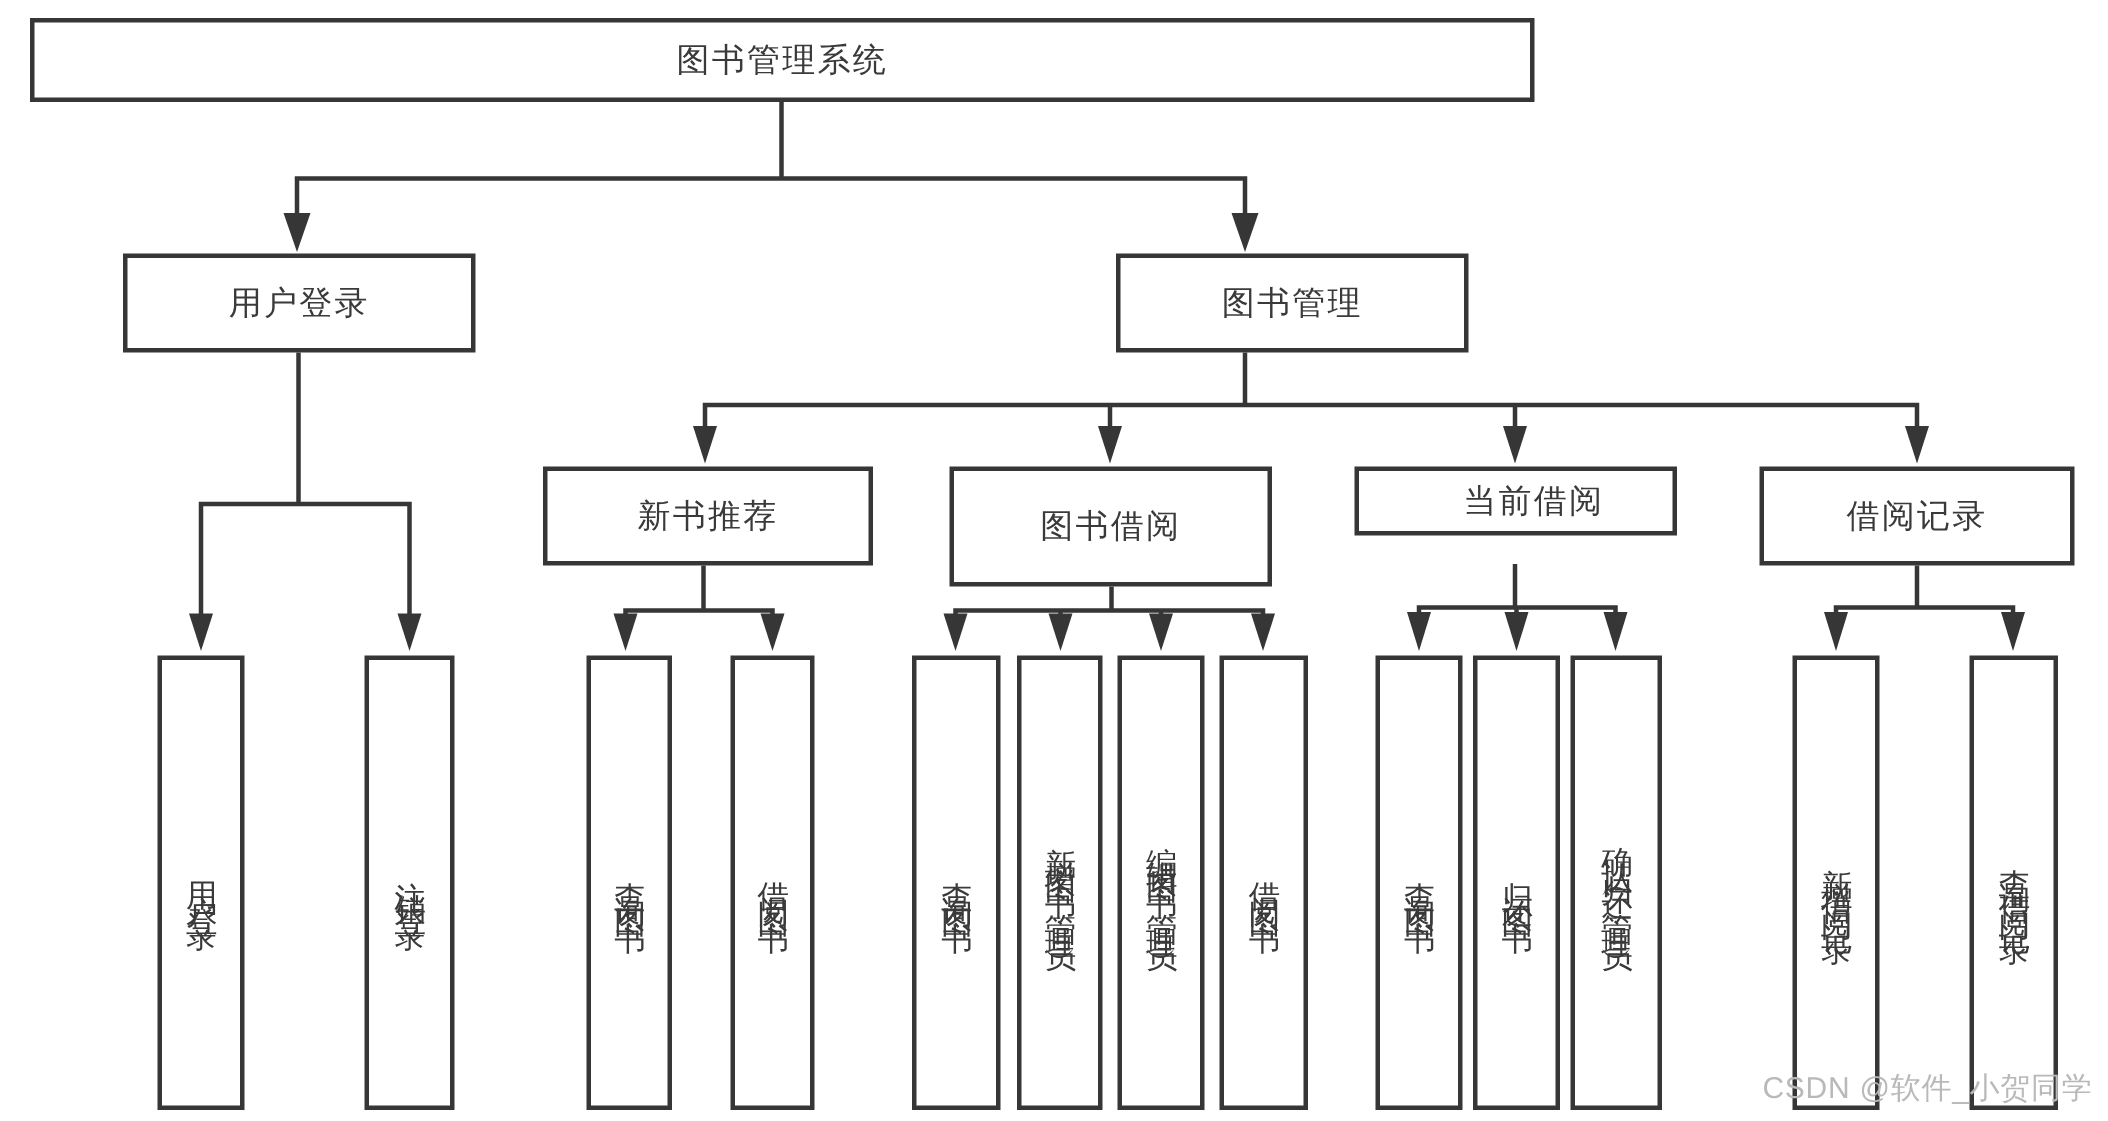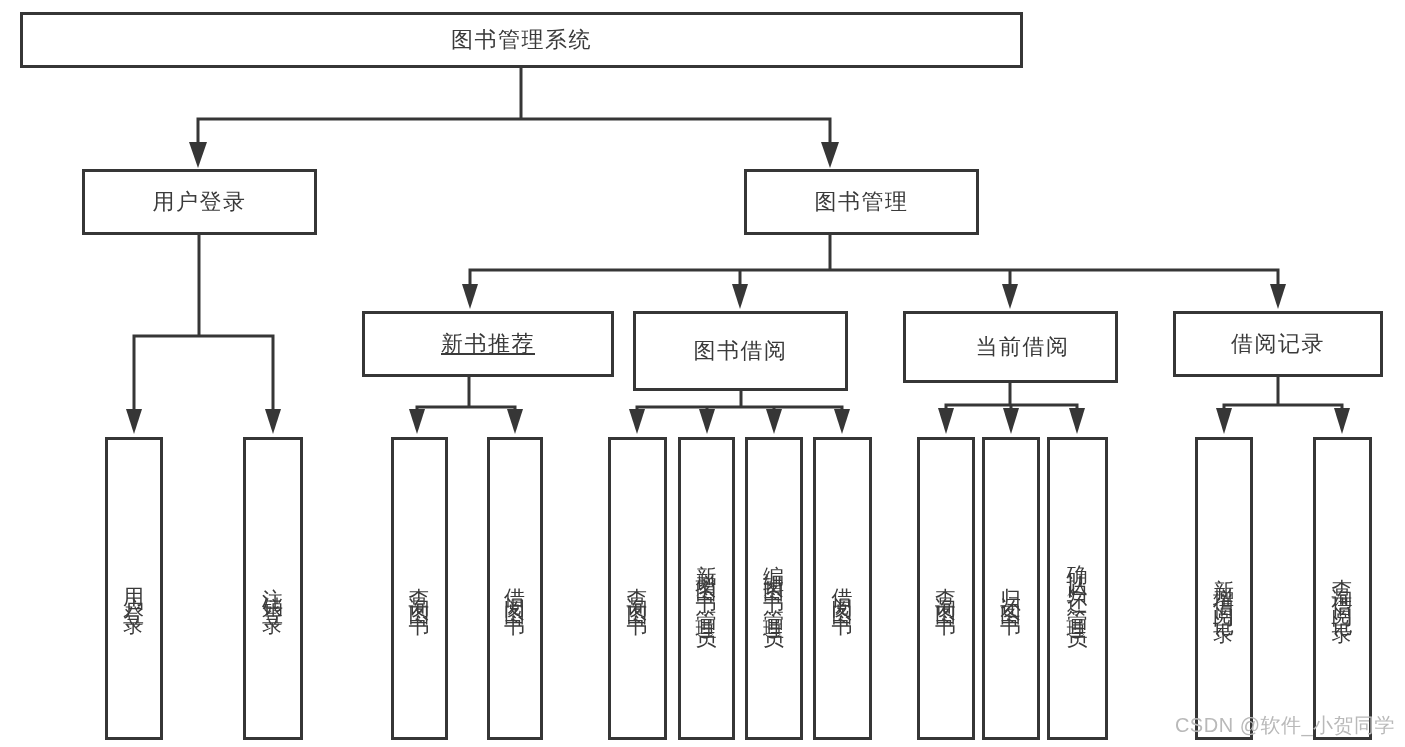--- a/index.html
+++ b/index.html
@@ -110,23 +110,23 @@
     <path d="M1224 410 L1224 405 L1342 405 L1342 410"></path>
     <polygon points="1216,408 1232,408 1224,434"></polygon>
     <polygon points="1334,408 1350,408 1342,434"></polygon>
   </svg>
 
   <div class="node" style="left:20px;top:12px;width:1003px;height:56px;">图书管理系统</div>
 
   <div class="node" style="left:82px;top:169px;width:235px;height:66px;">用户登录</div>
   <div class="node" style="left:712px;top:169px;width:235px;height:66px;margin-left:32px;">图书管理</div>
 
-  <div class="node" style="left:362px;top:311px;width:252px;height:66px;text-decoration:underline;">新书推荐</div>
+  <div class="node" style="left:362px;top:311px;width:220px;height:66px;">新书推荐</div>
   <div class="node" style="left:633px;top:311px;width:215px;height:80px;">图书借阅</div>
-  <div class="node" style="left:903px;top:311px;width:215px;height:72px;padding-left:24px;">当前借阅</div>
+  <div class="node" style="left:903px;top:311px;width:215px;height:46px;padding-left:24px;">当前借阅</div>
   <div class="node" style="left:1173px;top:311px;width:210px;height:66px;">借阅记录</div>
 
   <div class="leaf" style="left:105px;width:58px;">
     <span>用户登录</span>
   </div>
   <div class="leaf" style="left:243px;width:60px;">
     <span>注销登录</span>
   </div>
 
   <div class="leaf" style="left:391px;width:57px;">

